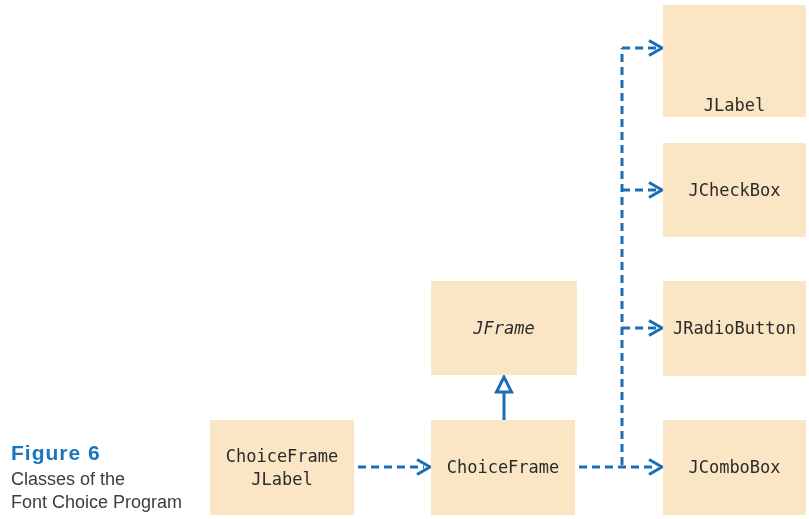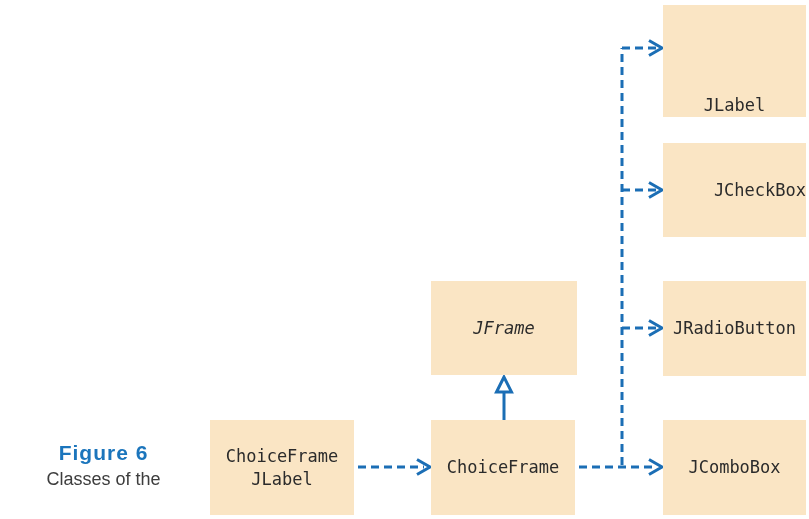--- a/index.html
+++ b/index.html
@@ -30,24 +30,23 @@
   }
   #edges-layer {
     position: absolute;
     left: 0;
     top: 0;
     width: 809px;
     height: 519px;
   }
   .caption {
     position: absolute;
-    left: 1px;
+    left: 11px;
     top: 441px;
     width: 205px;
-    text-align: center;
   }
   .figure-label {
     font-family: "Liberation Sans", sans-serif;
     font-weight: bold;
     font-size: 21px;
     letter-spacing: 1px;
     color: #1b75bc;
     margin: 0 0 3px 0;
   }
   .caption-line {
@@ -104,21 +103,21 @@
         <line x1="504" y1="420" x2="504" y2="390"></line>
         <polygon points="504,377 496.5,392 511.5,392" fill="#ffffff"></polygon>
       </g>
     </g>
   </svg>
 
   <div class="node" style="left:663px; top:5px;   width:143px; height:112px;justify-content:flex-end;">
     <span>JLabel</span>
   </div>
 
-  <div class="node" style="left:663px; top:143px; width:143px; height:94px;align-items:flex-end;">
+  <div class="node" style="left:663px; top:143px; width:143px; height:94px;">
     <span>JCheckBox</span>
   </div>
 
   <div class="node" style="left:663px; top:420px; width:143px; height:95px;">
     <span>JComboBox</span>
   </div>
 
   <div class="node" style="left:663px; top:281px; width:143px; height:95px;">
     <span>JRadioButton</span>
   </div>
@@ -132,15 +131,16 @@
     <span>JLabel</span>
   </div>
 
   <div class="node" style="left:431px; top:420px; width:144px; height:95px;">
     <span>ChoiceFrame</span>
   </div>
 
   <div class="caption">
     <p class="figure-label">Figure 6</p>
     <p class="caption-line">Classes of the</p>
+    <p class="caption-line">Font Choice Program</p>
   </div>
 
 </div>
 
 </body></html>

